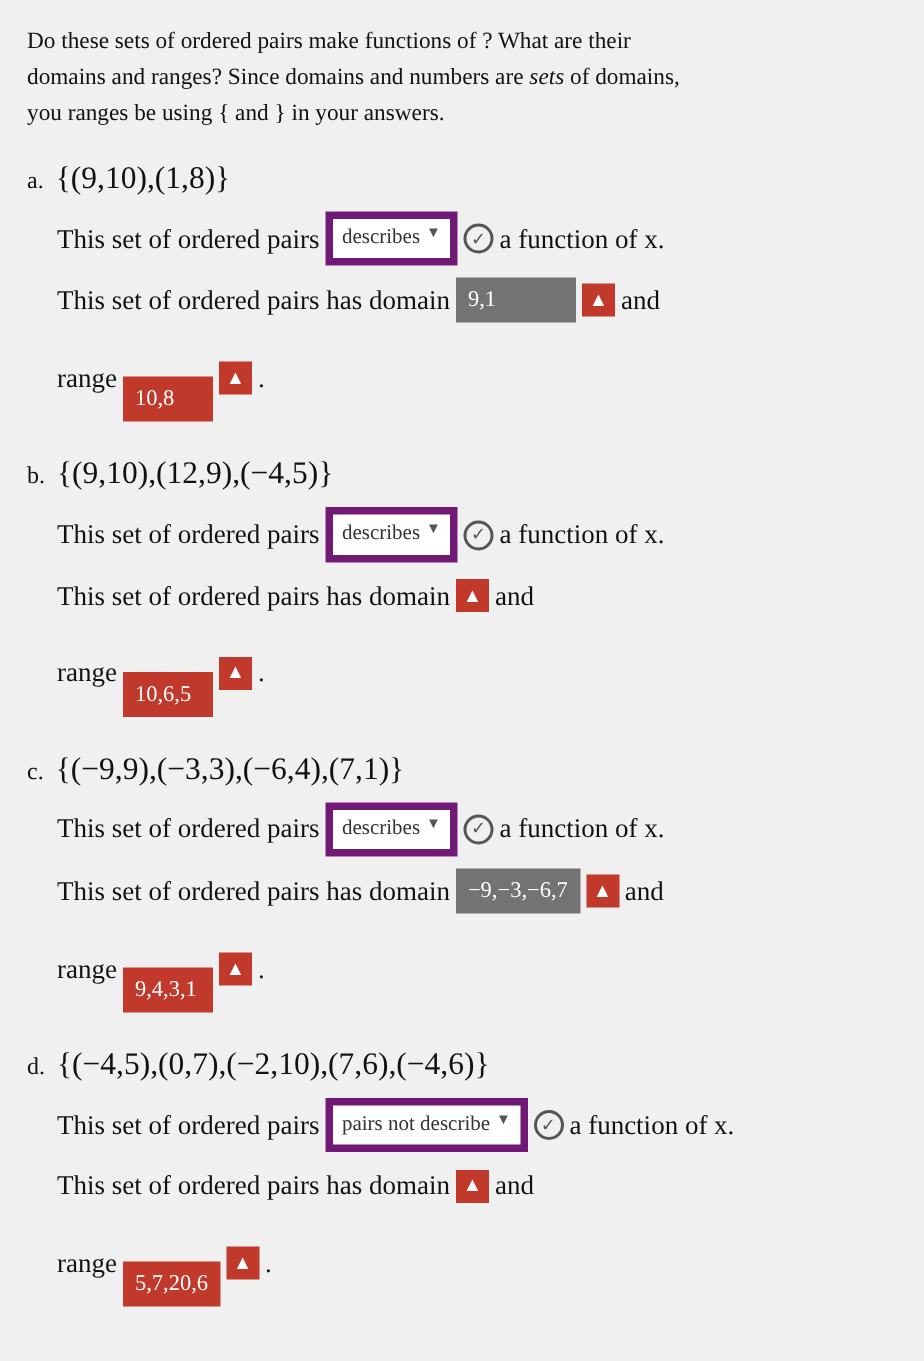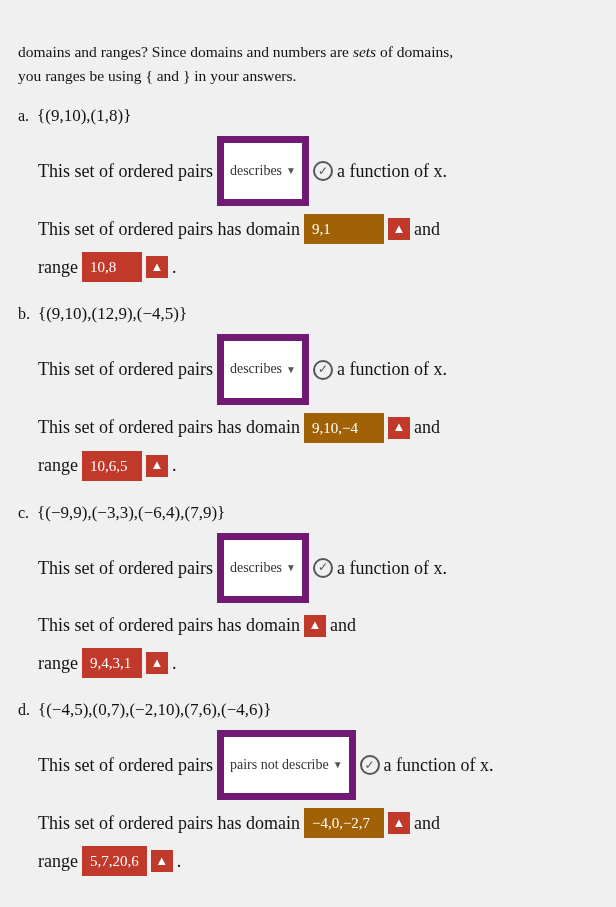--- a/index.html
+++ b/index.html
@@ -21,39 +21,38 @@
     }
     .question-block {
       margin-bottom: 22px;
     }
     .question-label {
       font-size: 16px;
       font-weight: normal;
       margin-bottom: 10px;
     }
     .question-label .set-notation {
-      font-size: 17px;
+      font-size: 21px;
     }
     .answer-row {
       display: flex;
       align-items: center;
       flex-wrap: wrap;
       gap: 4px;
       margin-bottom: 8px;
       font-size: 15px;
       line-height: 1.6;
     }
     .dropdown-box {
-      border: 7px solid #701a75;
-      padding: 17px 6px;
+      border: 5px solid #701a75;
+      padding: 2px 6px;
       background: #fff;
       font-size: 14px;
       color: #333;
       display: inline-flex;
-      align-items: center;
       gap: 4px;
       cursor: pointer;
       min-width: 80px;
     }
     .dropdown-arrow {
       font-size: 10px;
       color: #555;
     }
     .check-circle {
       display: inline-flex;
@@ -61,34 +60,35 @@
       justify-content: center;
       width: 20px;
       height: 20px;
       border-radius: 50%;
       border: 2px solid #555;
       color: #555;
       font-size: 12px;
       flex-shrink: 0;
     }
     .input-red {
-      background: #a16207;
+      background: #737373;
       color: #fff;
       padding: 3px 8px;
       font-size: 15px;
       min-width: 80px;
       display: inline-block;
     }
     .input-red-sm {
       background: #c0392b;
       color: #fff;
       padding: 3px 8px;
       font-size: 15px;
       min-width: 60px;
       display: inline-block;
+      margin-top: 28px;
     }
     .warn-icon {
       display: inline-flex;
       align-items: center;
       justify-content: center;
       width: 22px;
       height: 22px;
       background: #c0392b;
       color: #fff;
       font-size: 13px;
@@ -100,21 +100,21 @@
     }
     .indent {
       margin-left: 20px;
     }
   </style>
 </head>
 <body>
 
 <div>
   <p class="intro">
-    <br>
+    <span>Do these sets of ordered pairs make functions of  ? What are their</span><br>
     <span>domains and ranges? Since domains and numbers are </span><em>sets</em><span> of domains,</span><br>
     <span>you ranges be using { and } in your answers.</span>
   </p>
 </div>
 
 <div class="question-block">
   <div class="question-label">
     <span>a.&nbsp;&nbsp;</span><span class="set-notation">{(9,10),(1,8)}</span>
   </div>
   <div class="indent">
@@ -151,49 +151,49 @@
       <span class="static-text">This set of ordered pairs</span>
       <span class="dropdown-box">
         <span>describes</span>
         <span class="dropdown-arrow">▼</span>
       </span>
       <span class="check-circle">✓</span>
       <span class="static-text">a function of x.</span>
     </div>
     <div class="answer-row">
       <span class="static-text">This set of ordered pairs has domain</span>
-      <span class="input-red">9,10,−4</span>
       <span class="warn-icon">▲</span>
       <span class="static-text">and</span>
     </div>
     <div class="answer-row">
       <span class="static-text">range</span>
       <span class="input-red input-red-sm">10,6,5</span>
       <span class="warn-icon">▲</span>
       <span class="static-text">.</span>
     </div>
   </div>
 </div>
 
 <div class="question-block">
   <div class="question-label">
-    <span>c.&nbsp;&nbsp;</span><span class="set-notation">{(−9,9),(−3,3),(−6,4),(7,9)}</span>
+    <span>c.&nbsp;&nbsp;</span><span class="set-notation">{(−9,9),(−3,3),(−6,4),(7,1)}</span>
   </div>
   <div class="indent">
     <div class="answer-row">
       <span class="static-text">This set of ordered pairs</span>
       <span class="dropdown-box">
         <span>describes</span>
         <span class="dropdown-arrow">▼</span>
       </span>
       <span class="check-circle">✓</span>
       <span class="static-text">a function of x.</span>
     </div>
     <div class="answer-row">
       <span class="static-text">This set of ordered pairs has domain</span>
+      <span class="input-red">−9,−3,−6,7</span>
       <span class="warn-icon">▲</span>
       <span class="static-text">and</span>
     </div>
     <div class="answer-row">
       <span class="static-text">range</span>
       <span class="input-red input-red-sm">9,4,3,1</span>
       <span class="warn-icon">▲</span>
       <span class="static-text">.</span>
     </div>
   </div>
@@ -208,21 +208,20 @@
       <span class="static-text">This set of ordered pairs</span>
       <span class="dropdown-box">
         <span>pairs not describe</span>
         <span class="dropdown-arrow">▼</span>
       </span>
       <span class="check-circle">✓</span>
       <span class="static-text">a function of x.</span>
     </div>
     <div class="answer-row">
       <span class="static-text">This set of ordered pairs has domain</span>
-      <span class="input-red">−4,0,−2,7</span>
       <span class="warn-icon">▲</span>
       <span class="static-text">and</span>
     </div>
     <div class="answer-row">
       <span class="static-text">range</span>
       <span class="input-red input-red-sm">5,7,20,6</span>
       <span class="warn-icon">▲</span>
       <span class="static-text">.</span>
     </div>
   </div>

